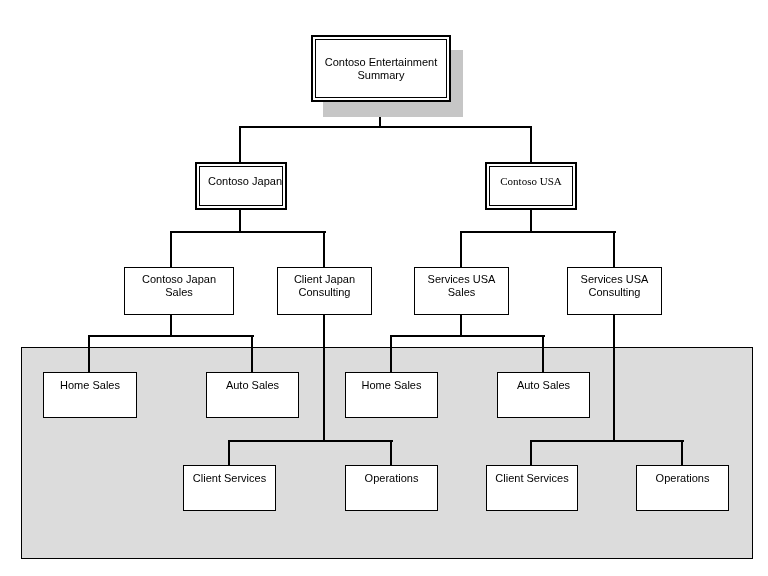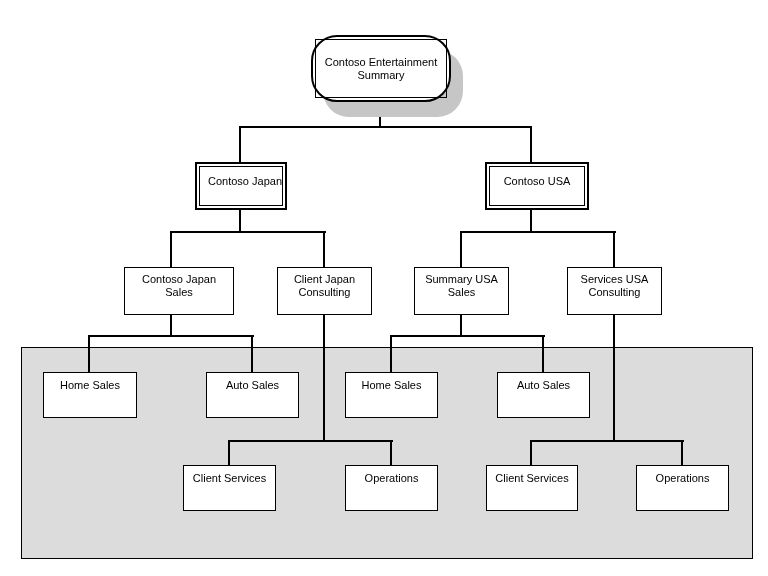--- a/index.html
+++ b/index.html
@@ -41,21 +41,20 @@
   .node--double::before {
     content: "";
     position: absolute;
     inset: 2px;
     border: 1px solid #000000;
     pointer-events: none;
   }
   .node--root {
     align-items: center;
     box-shadow: 12px 15px 0 #c6c6c6;
-    border-radius: 26px;
   }
   .node--l2 { padding-top: 11px; }
   .node--l3 { padding-top: 5px; }
   .node--l4 { padding-top: 6px; text-align: right; }
   .node-label { position: relative; display: block; padding: 0 2px; }
 </style>
 </head>
 <body>
 
 <div class="stage">
@@ -74,32 +73,32 @@
     </g>
   </svg>
 
   <div class="node node--double node--root" style="left:311px; top:35px; width:140px; height:67px;">
     <span class="node-label">Contoso Entertainment Summary</span>
   </div>
 
   <div class="node node--double node--l2" style="left:195px; top:162px; width:92px; height:48px;padding-left:8px;">
     <span class="node-label">Contoso Japan</span>
   </div>
-  <div class="node node--double node--l2" style="left:485px; top:162px; width:104px; height:48px;">
+  <div class="node node--double node--l2" style="left:485px; top:162px; width:92px; height:48px;font-family:Liberation Serif, serif;">
     <span class="node-label">Contoso USA</span>
   </div>
 
   <div class="node node--l3" style="left:124px; top:267px; width:110px; height:48px;">
     <span class="node-label">Contoso Japan Sales</span>
   </div>
   <div class="node node--l3" style="left:277px; top:267px; width:95px; height:48px;">
     <span class="node-label">Client Japan Consulting</span>
   </div>
   <div class="node node--l3" style="left:414px; top:267px; width:95px; height:48px;">
-    <span class="node-label">Summary USA Sales</span>
+    <span class="node-label">Services USA Sales</span>
   </div>
   <div class="node node--l3" style="left:567px; top:267px; width:95px; height:48px;">
     <span class="node-label">Services USA Consulting</span>
   </div>
 
   <div class="node node--l4" style="left:43px; top:372px; width:94px; height:46px;">
     <span class="node-label">Home Sales</span>
   </div>
   <div class="node node--l4" style="left:206px; top:372px; width:93px; height:46px;">
     <span class="node-label">Auto Sales</span>

